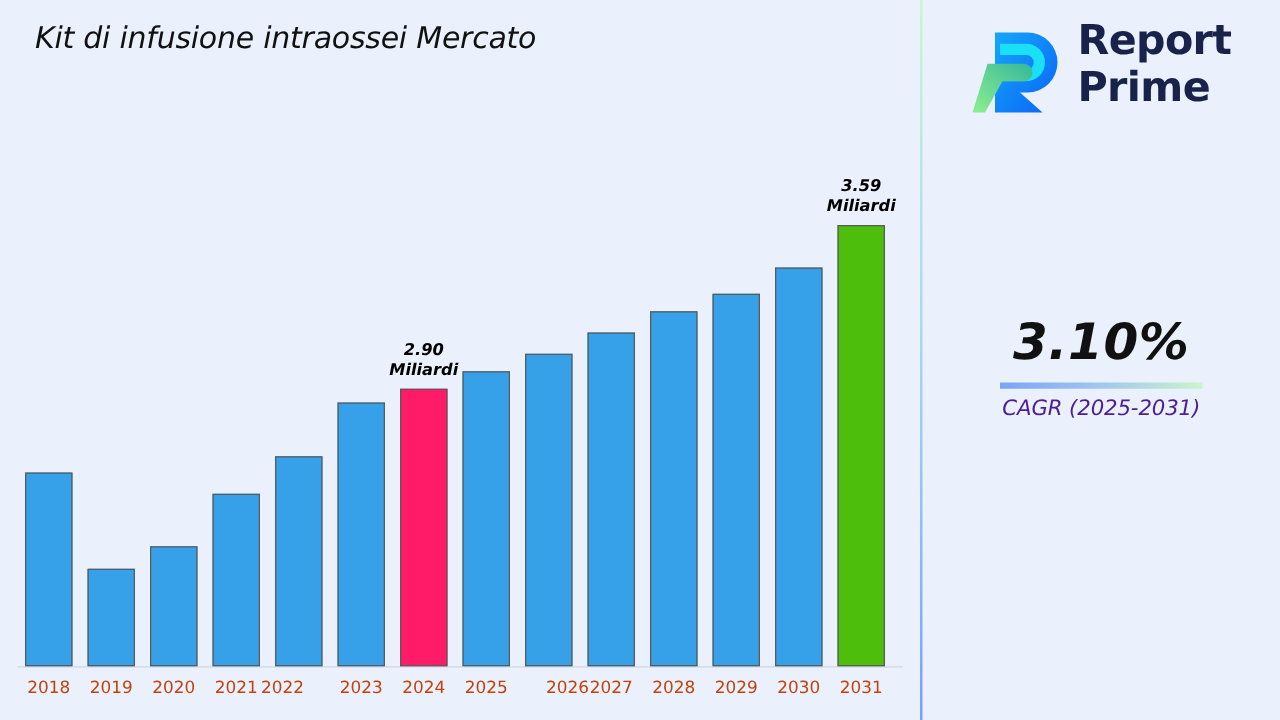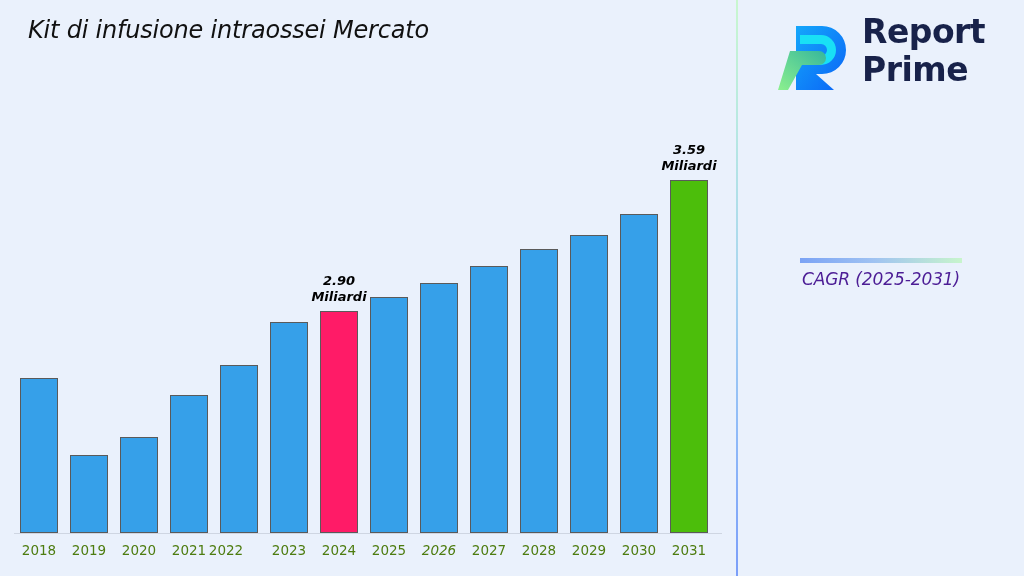--- a/index.html
+++ b/index.html
@@ -51,21 +51,21 @@
     line-height:16px;
     color:#000;
     width:90px;
     font-weight:bold;
   }
   .tick{
     position:absolute;
     top:542px;
     text-align:center;
     font-size:13.5px;
-    color:#4d7c0f;
+    color:#c2410c;
     width:50px;
   }
 
   
   .divider{
     position:absolute;left:736px;top:0;width:2px;height:576px;
     background:linear-gradient(to bottom,#c9f7cf 0%,#b7e8e2 22%,#a9d6ef 48%,#8fbaf8 75%,#7b9ef9 100%);
   }
 
   
@@ -131,21 +131,21 @@
         <div class="tick" style="left: 264px;">2023</div>
         <div class="bar pink" style="left: 320px; width: 38px; height: 222px;"></div>
         <div class="bar-label" style="left: 294px; top: 273px;">
           <div>2.90</div>
           <div>Miliardi</div>
         </div>
         <div class="tick" style="left: 314px;">2024</div>
         <div class="bar blue" style="left: 370px; width: 38px; height: 236px;"></div>
         <div class="tick" style="left: 364px;">2025</div>
         <div class="bar blue" style="left: 420px; width: 38px; height: 250px;"></div>
-        <div class="tick" style="left: 414px; font-style: italic;">2026</div>
+        <div class="tick" style="left: 429px;">2026</div>
         <div class="bar blue" style="left: 470px; width: 38px; height: 267px;"></div>
         <div class="tick" style="left: 464px;">2027</div>
         <div class="bar blue" style="left: 520px; width: 38px; height: 284px;"></div>
         <div class="tick" style="left: 514px;">2028</div>
         <div class="bar blue" style="left: 570px; width: 38px; height: 298px;"></div>
         <div class="tick" style="left: 564px;">2029</div>
         <div class="bar blue" style="left: 620px; width: 38px; height: 319px;"></div>
         <div class="tick" style="left: 614px; text-align: center;">2030</div>
         <div class="bar green" style="left: 670px; width: 38px; height: 353px;"></div>
         <div class="bar-label" style="left: 644px; top: 142px;">
@@ -181,17 +181,18 @@
           <path d="M14 35 H43 A7 7 0 0 1 43 49 H26 L12 74 H2 Z" fill="url(#gGreen)"></path>
         </svg>
       </div>
       <div class="logo-text">
         <div>Report</div>
         <div>Prime</div>
       </div>
     </div>
 
     <div class="cagr-block">
+      <div class="cagr-value">3.10%</div>
       <div class="cagr-rule"></div>
       <div class="cagr-caption">CAGR (2025-2031)</div>
     </div>
   </div>
 </div>
 
 </body></html>

